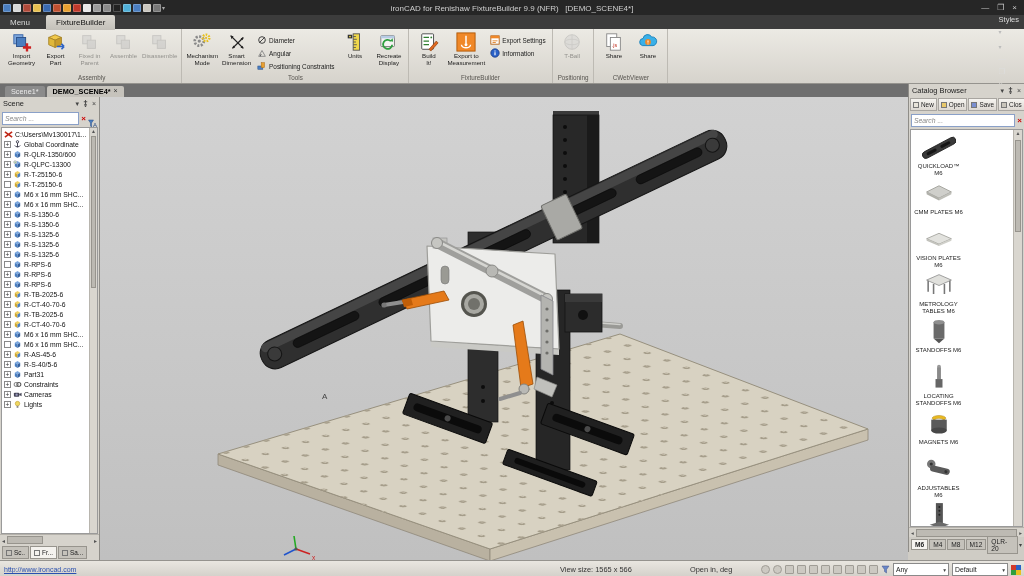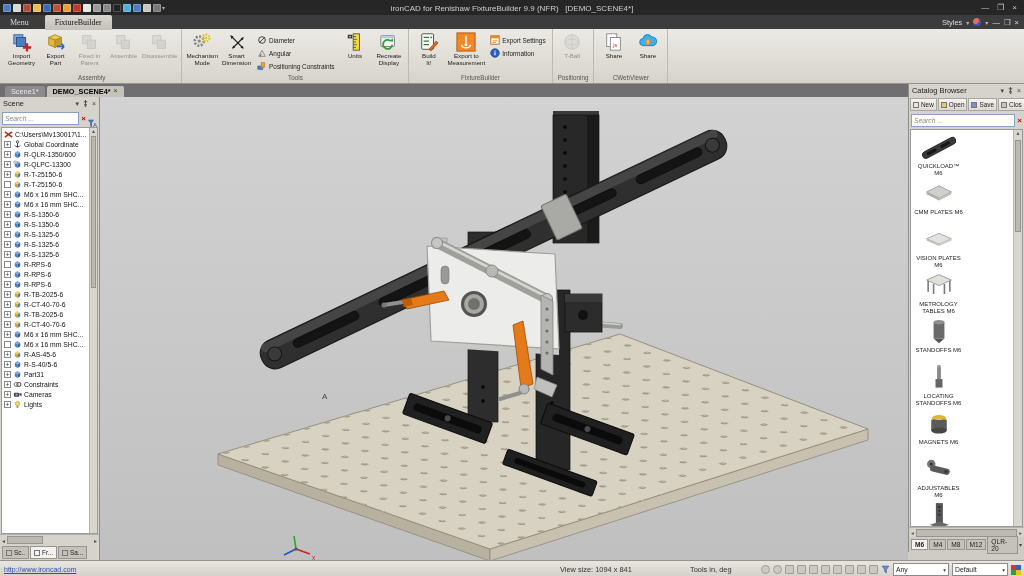--- a/index.html
+++ b/index.html
@@ -6,23 +6,23 @@
   body{width:1024px;height:576px;overflow:hidden;font-family:"Liberation Sans",sans-serif;background:#d4d0c8;position:relative;-webkit-font-smoothing:antialiased;}
   
   .titlebar{height:15px;background:#262626;display:flex;align-items:center;position:relative;}
   .qat{display:flex;gap:2px;margin-left:3px;align-items:center;}
   .qat-ic{width:8px;height:8px;border-radius:1px;display:inline-block;border:1px solid rgba(255,255,255,.22);box-sizing:border-box;}
   .qat-caret{color:#aaa;font-size:6px;margin-left:1px;}
   .title-text{position:absolute;left:50%;top:50%;transform:translate(-50%,-50%);font-size:8px;color:#cfcfcf;white-space:pre;}
   .win-controls{margin-left:auto;display:flex;gap:8px;padding-right:7px;font-size:8px;color:#c8c8c8;line-height:8px;}
   
   .menubar{height:14px;background:#3c3c3c;display:flex;align-items:stretch;position:relative;}
-  .mtab{font-size:8px;color:#d8d8d8;padding:3px 10px 12px;cursor:default;font-family:Liberation Serif, serif;}
+  .mtab{font-size:8px;color:#d8d8d8;padding:3px 10px 12px;cursor:default;}
   .mtab.active{background:linear-gradient(#dad7d0,#c3c0b9);color:#111;border-radius:2px 2px 0 0;margin-left:6px;}
-  .menubar-right{margin-left:auto;display:flex;align-items:center;gap:4px;font-size:7.5px;color:#ddd;padding-right:5px;}
+  .menubar-right{margin-left:auto;display:flex;align-items:flex-start;gap:4px;font-size:7.5px;color:#ddd;padding-right:5px;flex-direction:column;}
   .globe{width:8px;height:8px;border-radius:50%;background:radial-gradient(circle at 35% 35%,#e86a5a 0 40%,#3a58b8 45%);}
   .mb-caret{font-size:6px;color:#bbb;}
   
   .ribbon{height:54px;background:linear-gradient(#eceae4,#d6d3cc);border-bottom:1px solid #95938e;display:flex;padding-left:2px;}
   .rgroup{display:flex;flex-direction:column;border-right:1px solid #bdbab3;padding:2px 3px 0;}
   .rbtns{flex:1;display:flex;gap:1px;align-items:flex-start;}
   .rbig{min-width:31px;max-width:46px;display:flex;flex-direction:column;align-items:center;gap:1px;padding:1px 1px 0;border-radius:2px;}
   .rlbl{font-size:6.2px;line-height:6.8px;text-align:center;color:#1a1a1a;white-space:pre-line;}
   .ric{width:20px;height:20px;display:block;}
   .ric svg{width:100%;height:100%;display:block;}
@@ -1021,22 +1021,22 @@
         <div class="cat-tab">M8</div>
         <div class="cat-tab">M12</div>
         <div class="cat-tab">QLR-20</div>
         <span class="caret">▾</span>
       </div>
   </div>
 </div>
 
 <div class="statusbar">
   <span class="sb-link">http://www.ironcad.com</span>
-  <span class="sb-view">View size: 1094 x 841</span>
-  <span class="sb-units">Tools in, deg</span>
+  <span class="sb-view">View size: 1565 x 566</span>
+  <span class="sb-units">Open in, deg</span>
   <div class="sb-right">
     <span id="sb-icons" style="display:flex;gap:3px">
         <span class="sico round"></span>
         <span class="sico round"></span>
         <span class="sico"></span>
         <span class="sico"></span>
         <span class="sico"></span>
         <span class="sico"></span>
         <span class="sico"></span>
         <span class="sico"></span>

